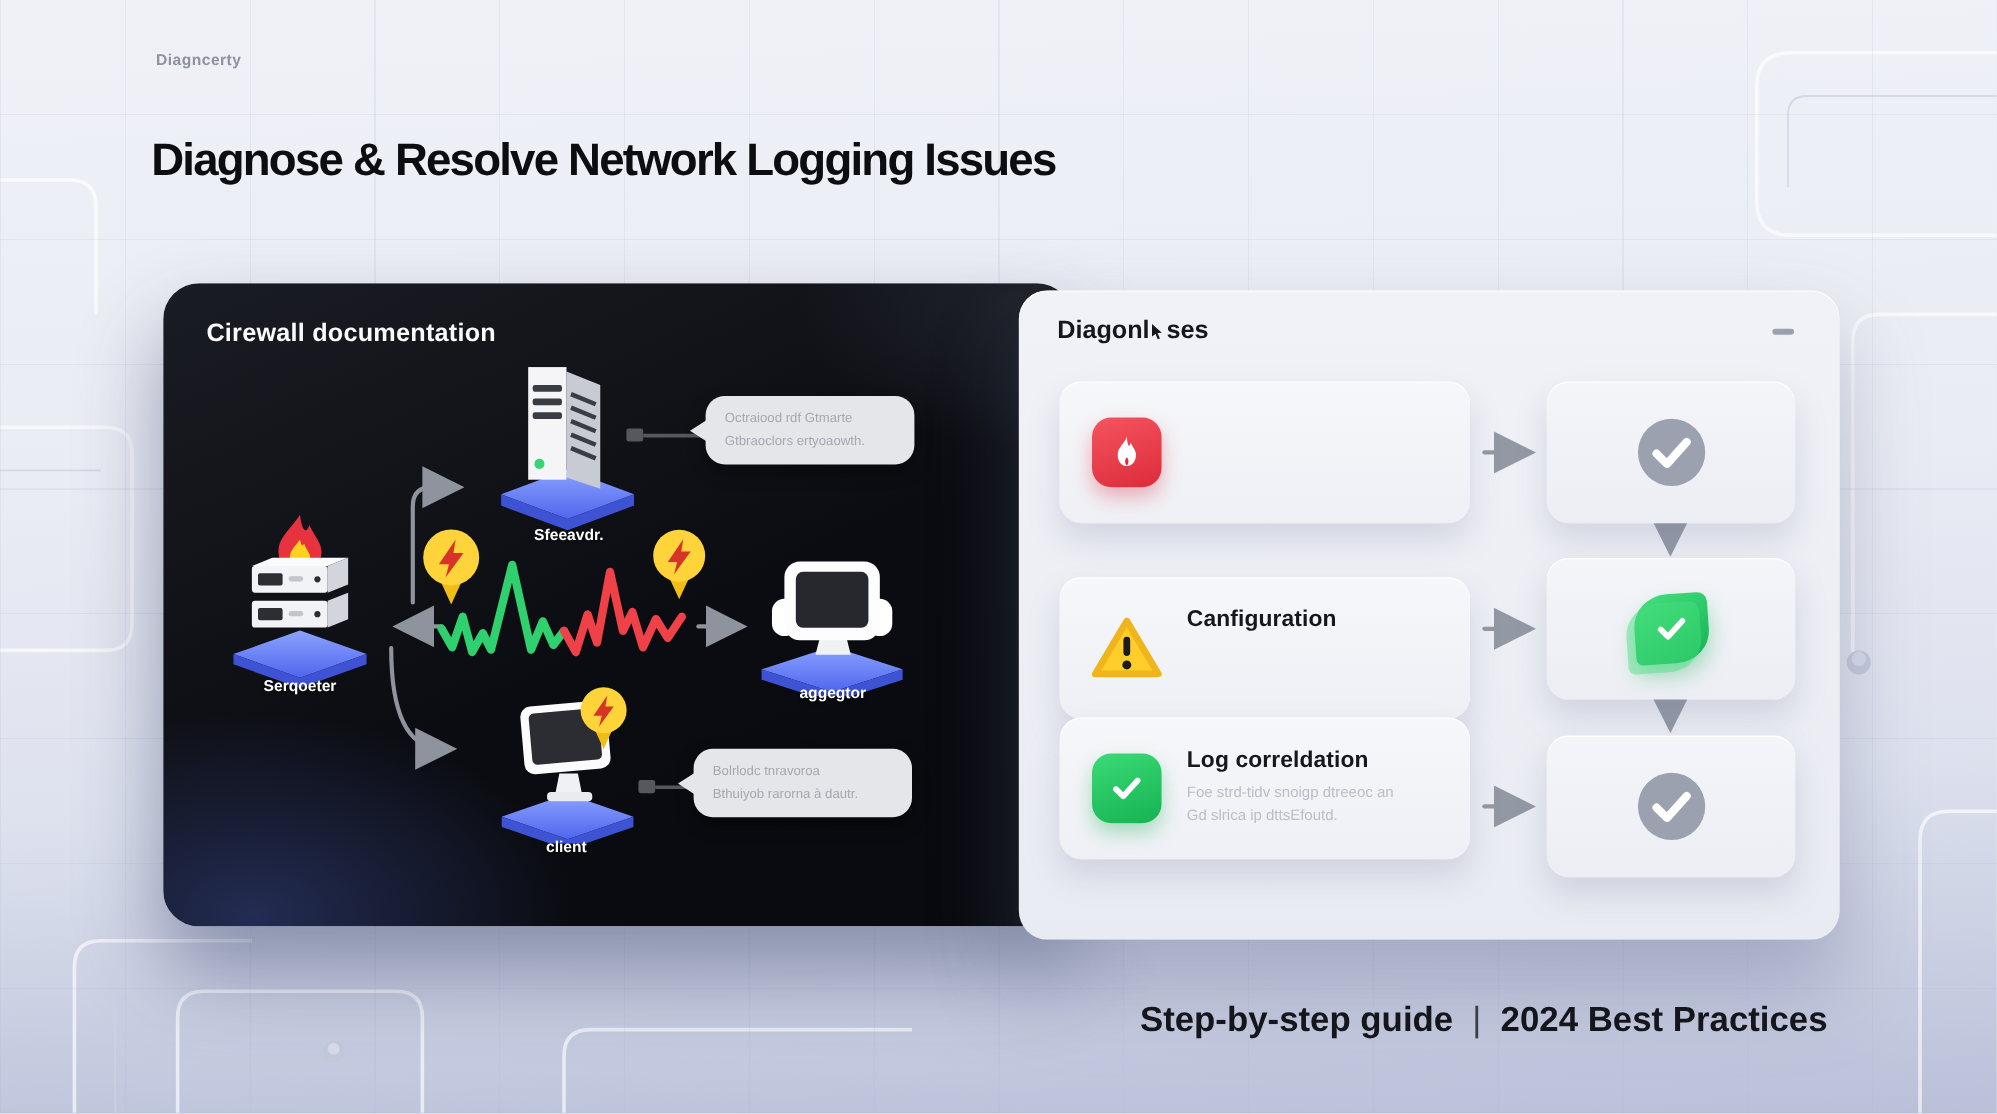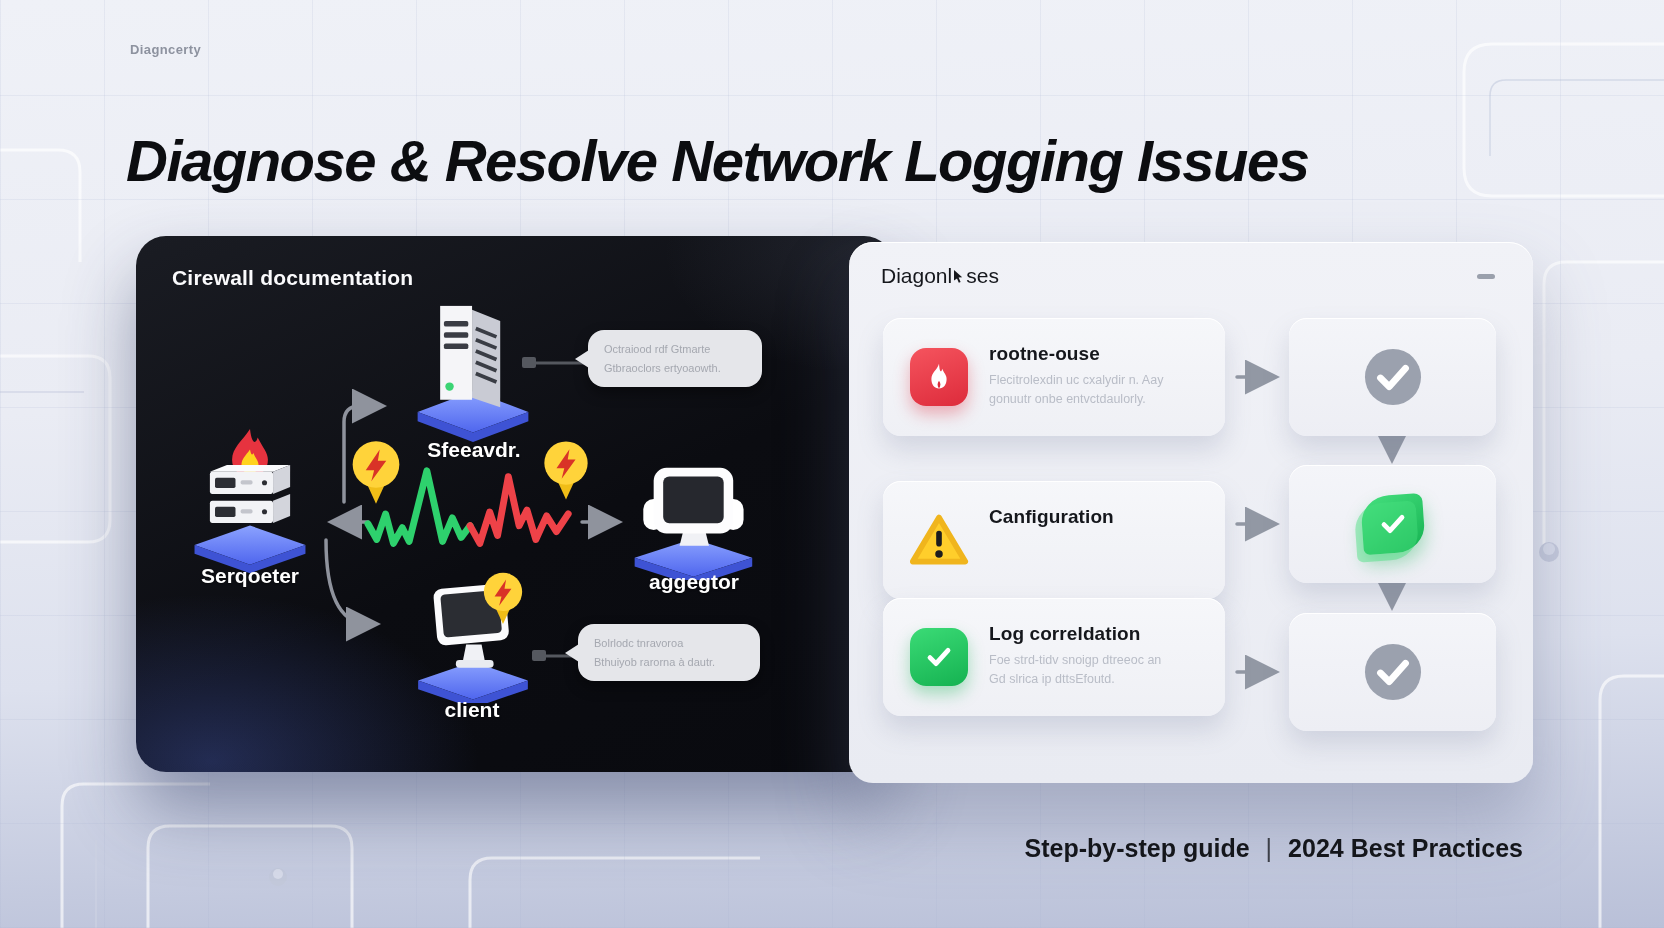--- a/index.html
+++ b/index.html
@@ -9,47 +9,47 @@
     background:linear-gradient(178deg,#eff1f7 0%,#eaecf4 42%,#dde1ee 70%,#b9c0d8 100%);
   }
   .grid-overlay{
     position:absolute;inset:0;pointer-events:none;
     background-image:
       repeating-linear-gradient(0deg, rgba(168,178,208,.17) 0 1px, transparent 1px 104px),
       repeating-linear-gradient(90deg, rgba(168,178,208,.17) 0 1px, transparent 1px 104px);
   }
   .bg-svg{position:absolute;inset:0;}
   .brand{position:absolute;left:130px;top:42px;font-size:13px;font-weight:600;color:#8d929f;letter-spacing:.4px;}
-  .page-title{position:absolute;left:126px;top:88px;font-size:58px;font-weight:800;color:#0c0d10;letter-spacing:-1.5px;white-space:nowrap;font-style:italic;}
+  .page-title{position:absolute;left:126px;top:88px;font-size:38px;font-weight:800;color:#0c0d10;letter-spacing:-1.5px;white-space:nowrap;}
 
   
   .fw-card{
     position:absolute;left:136px;top:236px;width:758px;height:536px;border-radius:30px;
     background:
       radial-gradient(430px 270px at 10% 98%, rgba(86,112,222,.32), transparent 62%),
       radial-gradient(320px 200px at 95% 3%, rgba(130,140,170,.14), transparent 60%),
       linear-gradient(155deg,#1a1c23 0%,#0b0c11 55%,#090a0f 100%);
     box-shadow:0 38px 70px rgba(45,55,95,.45);
   }
   .fw-title{position:absolute;left:36px;top:30px;font-size:21px;font-weight:700;color:#fafafc;letter-spacing:.2px;}
-  .node-label{position:absolute;transform:translateX(-50%);color:#fff;font-weight:700;font-size:21px;white-space:nowrap;text-shadow:0 1px 2px rgba(0,0,0,.5);}
+  .node-label{position:absolute;transform:translateX(-50%);color:#fff;font-weight:700;font-size:13px;white-space:nowrap;text-shadow:0 1px 2px rgba(0,0,0,.5);}
   .abs{position:absolute;}
   .bubble{
     position:absolute;background:#e5e6ea;border-radius:16px;padding:10px 16px;
     color:#a5a8b0;font-size:11px;line-height:1.7;box-shadow:0 6px 14px rgba(0,0,0,.4);
   }
   .bubble:before{content:"";position:absolute;left:-13px;top:20px;border:9px solid transparent;border-right:14px solid #e5e6ea;border-left:0;}
 
   
   .cl-card{
     position:absolute;left:849px;top:242px;width:684px;height:541px;border-radius:24px;
     background:linear-gradient(180deg,#f1f2f7 0%,#e9ebf2 100%);
     box-shadow:0 38px 70px rgba(85,95,130,.35), inset 0 1px 0 #ffffff;
   }
-  .cl-title{position:absolute;left:32px;top:22px;font-size:21px;font-weight:400;color:#15171c;display:flex;align-items:center;gap:1px;justify-content:space-between;}
+  .cl-title{position:absolute;left:32px;top:22px;font-size:21px;font-weight:700;color:#15171c;display:flex;align-items:center;gap:1px;justify-content:space-between;}
   .minus-btn{position:absolute;right:38px;top:32px;width:18px;height:5px;border-radius:3px;background:#9aa0ac;}
   .cl-row{
     position:absolute;left:34px;width:342px;height:118px;border-radius:18px;
     background:linear-gradient(180deg,#f6f7fa,#eff0f5);
     box-shadow:0 14px 26px rgba(115,124,155,.22), inset 0 1px 0 #ffffff;
   }
   .cl-status{
     position:absolute;left:440px;width:207px;height:118px;border-radius:18px;
     background:linear-gradient(180deg,#f4f5f9,#edeef4);
     box-shadow:0 14px 26px rgba(115,124,155,.22), inset 0 1px 0 #ffffff;
@@ -65,21 +65,21 @@
   .leaf{
     position:relative;width:62px;height:58px;transform:rotate(-4deg);
     background:linear-gradient(150deg,#46e07f,#14b150);
     border-radius:46% 14% 46% 10%;
     display:flex;align-items:center;justify-content:center;
     box-shadow:0 10px 18px rgba(20,177,80,.35);
   }
   .leaf:before{content:"";position:absolute;left:-7px;top:7px;width:62px;height:58px;border-radius:46% 14% 46% 10%;
     background:rgba(70,224,127,.45);z-index:-1;}
 
-  .footer{position:absolute;right:141px;top:834px;font-size:25px;font-weight:700;color:#14161b;white-space:nowrap;}
+  .footer{position:absolute;right:141px;top:834px;font-size:29px;font-weight:700;color:#14161b;white-space:nowrap;}
   .footer .sep{font-weight:400;color:#3c3f48;margin:0 16px;}
 </style>
 </head>
 <body>
 
 <div class="stage">
 
   <svg class="bg-svg" width="1664" height="928" viewBox="0 0 1664 928" fill="none">
     <g stroke="#ffffff" stroke-width="3" opacity="0.65">
       <path d="M1664 44 H1492 Q1464 44 1464 72 V168 Q1464 196 1492 196 H1664"></path>
@@ -268,27 +268,20 @@
 
     <div class="cl-row" style="top:76px">
       <div class="row-icon">
         <div class="tile tile-red">
           <svg width="38" height="38" viewBox="0 0 60 60">
             <path d="M30 9 C27 19 18 23 18 33 C18 42 23 48 30 48 C37 48 42 42 42 33 C42 27 38 24 35 17 C34 23 31 24 30 9 Z" fill="#ffffff"></path>
             <path d="M30 48 C27 44 27 40 30 36 C33 40 33 44 30 48 Z" fill="#dd2b3b"></path>
           </svg>
         </div>
       </div>
-      <div class="row-text">
-        <div class="row-title">rootne-ouse</div>
-        <div class="row-desc">
-          <div>Flecitrolexdin uc cxalydir n. Aay</div>
-          <div>gonuutr onbe entvctdaulorly.</div>
-        </div>
-      </div>
     </div>
     <div class="cl-status" style="top:76px">
       <svg width="58" height="58" viewBox="0 0 60 60">
         <circle cx="30" cy="30" r="29" fill="#9ba1ae"></circle>
         <path d="M17 31 L26 40 L43 21" stroke="#ffffff" stroke-width="7" fill="none" stroke-linecap="round" stroke-linejoin="round"></path>
       </svg>
     </div>
 
     <div class="cl-row" style="top:239px">
       <div class="row-icon">

